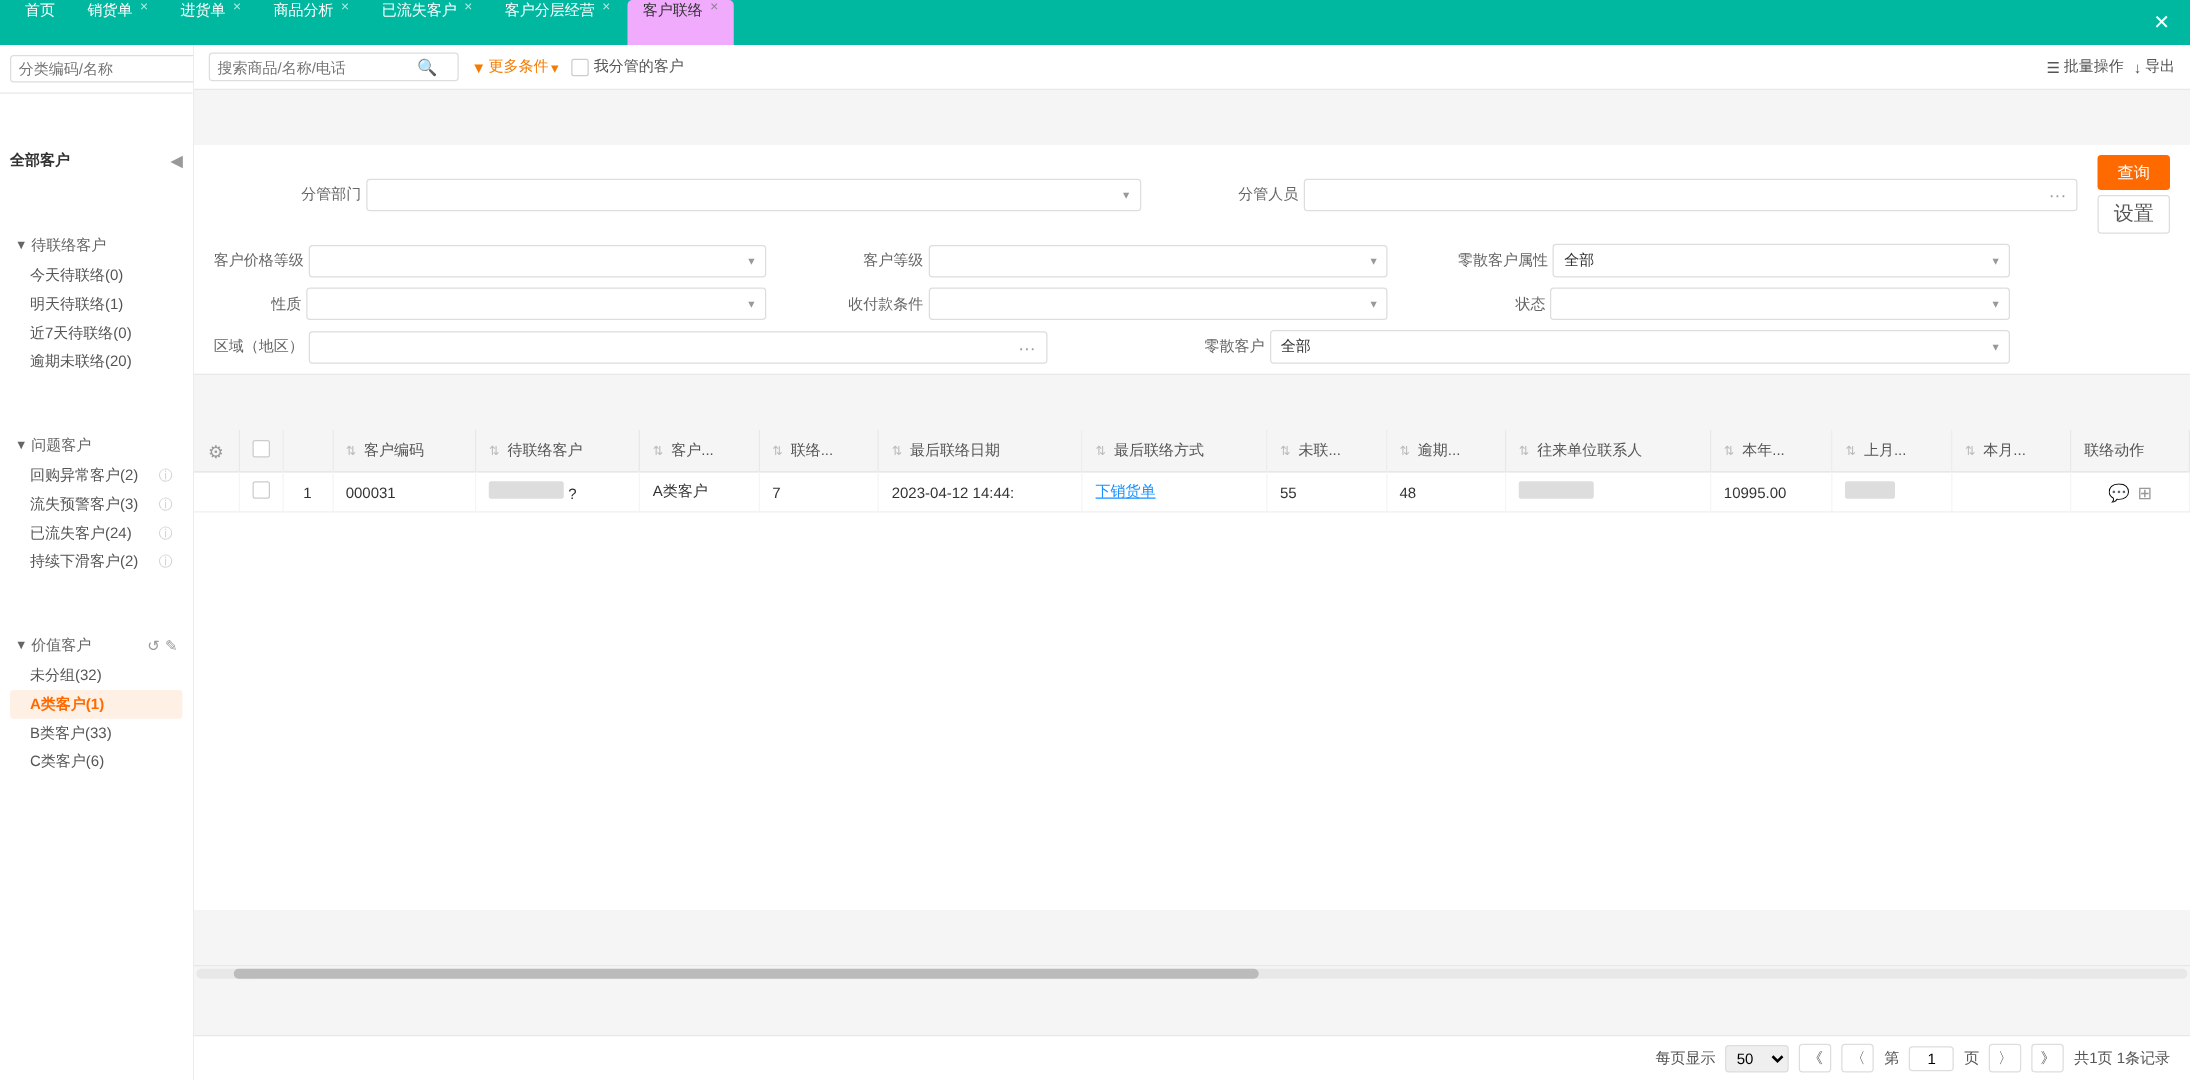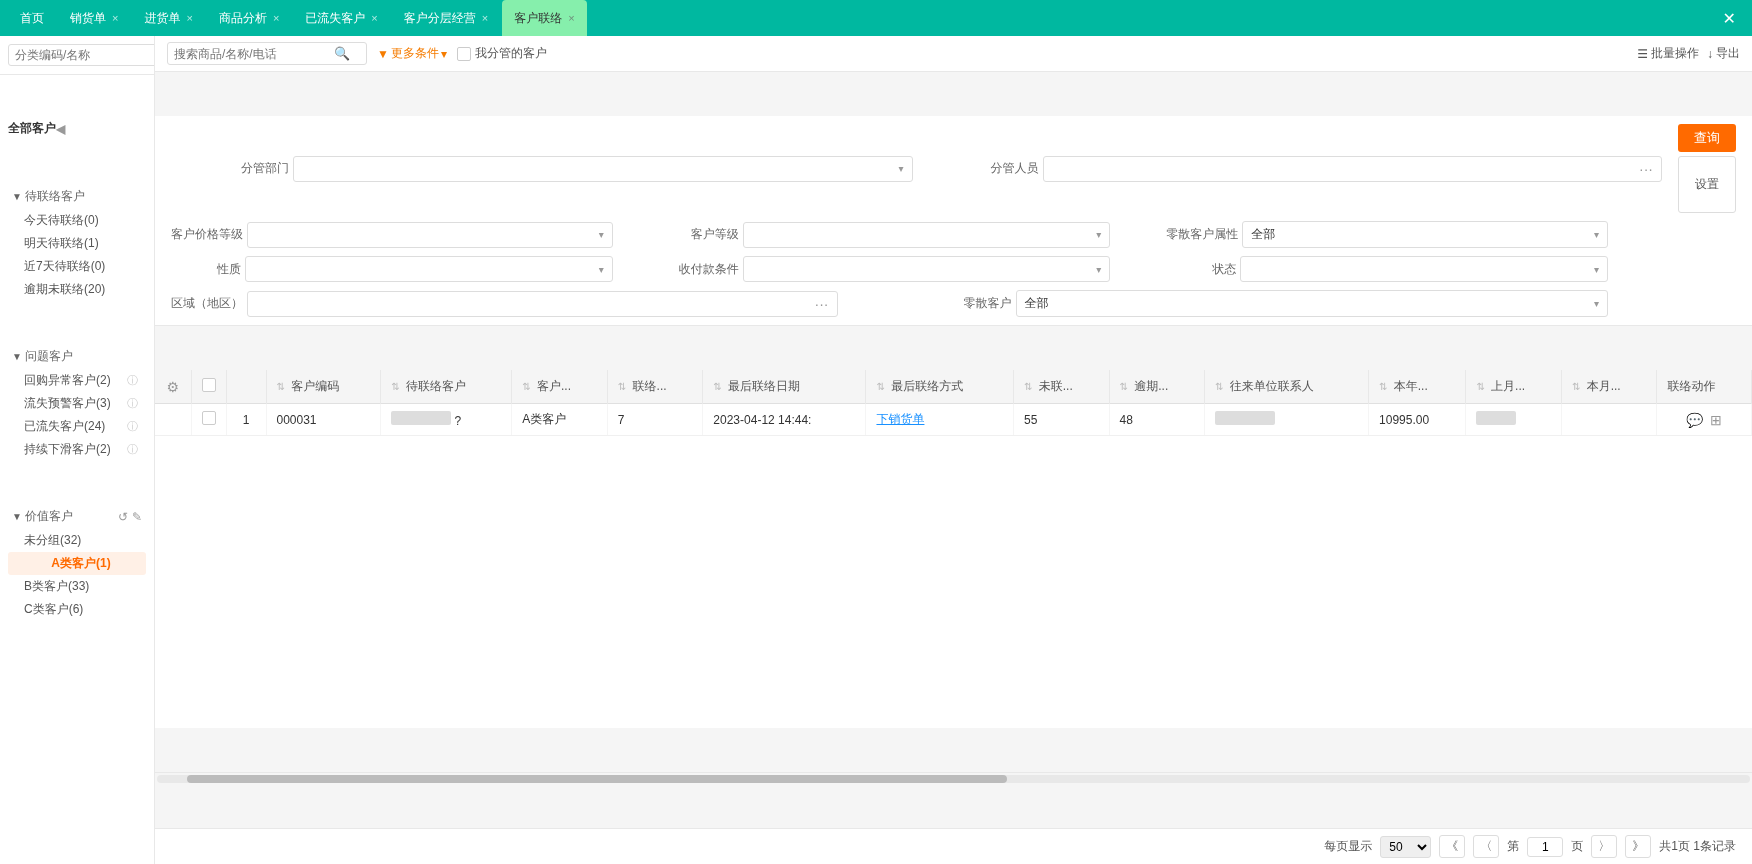--- a/index.html
+++ b/index.html
@@ -11,30 +11,29 @@
       height: 36px;
       display: flex;
       align-items: center;
       padding: 0 8px;
       gap: 2px;
     }
     .nav-tab {
       height: 36px;
       padding: 0 12px;
       display: flex;
-      align-items: center;
       color: white;
       cursor: pointer;
       white-space: nowrap;
       font-size: 13px;
       position: relative;
     }
     .nav-tab.home { background: transparent; }
     .nav-tab.active {
-      background: #86efac;
+      background: #f0abfc;
       color: #333;
       border-radius: 4px 4px 0 0;
     }
     .nav-tab .close-btn {
       margin-left: 6px;
       font-size: 11px;
       opacity: 0.7;
       cursor: pointer;
     }
     .nav-tab.active .close-btn { color: #666; }
@@ -80,21 +79,21 @@
       font-size: 12px;
       outline: none;
       color: #999;
     }
     .sidebar-section {
       padding: 6px 8px 2px;
     }
     .sidebar-header {
       display: flex;
       align-items: center;
-      justify-content: flex-start;
+      justify-content: space-between;
       font-weight: bold;
       font-size: 13px;
       color: #333;
       padding: 4px 0;
       cursor: pointer;
     }
     .sidebar-collapse-icon { color: #999; font-size: 12px; }
     .sidebar-group-title {
       display: flex;
       align-items: center;
@@ -107,21 +106,21 @@
     .sidebar-group-title .triangle { color: #666; font-size: 10px; }
     .sidebar-item {
       padding: 3px 8px 3px 16px;
       color: #555;
       cursor: pointer;
       border-radius: 3px;
       display: flex;
       align-items: center;
       justify-content: space-between;
     }
-    .sidebar-item.active { background: #fff0e6; color: #ff6a00; font-weight: bold; justify-content: center; }
+    .sidebar-item.active { background: #fff0e6; color: #ff6a00; font-weight: bold; }
     .sidebar-item .info-icon { color: #ccc; font-size: 11px; }
 
     
     .content-area {
       flex: 1;
       display: flex;
       flex-direction: column;
       overflow: hidden;
       gap: 44px;
     }
@@ -231,23 +230,23 @@
       padding: 5px 16px;
       cursor: pointer;
       font-size: 13px;
       white-space: nowrap;
     }
     .settings-btn {
       background: white;
       color: #555;
       border: 1px solid #ddd;
       border-radius: 3px;
-      padding: 19px 12px;
-      cursor: pointer;
-      font-size: 12px;
+      padding: 4px 12px;
+      cursor: pointer;
+      font-size: 16px;
       white-space: nowrap;
     }
     .btn-group {
       display: flex;
       flex-direction: column;
       gap: 4px;
       margin-left: 8px;
     }
 
     

